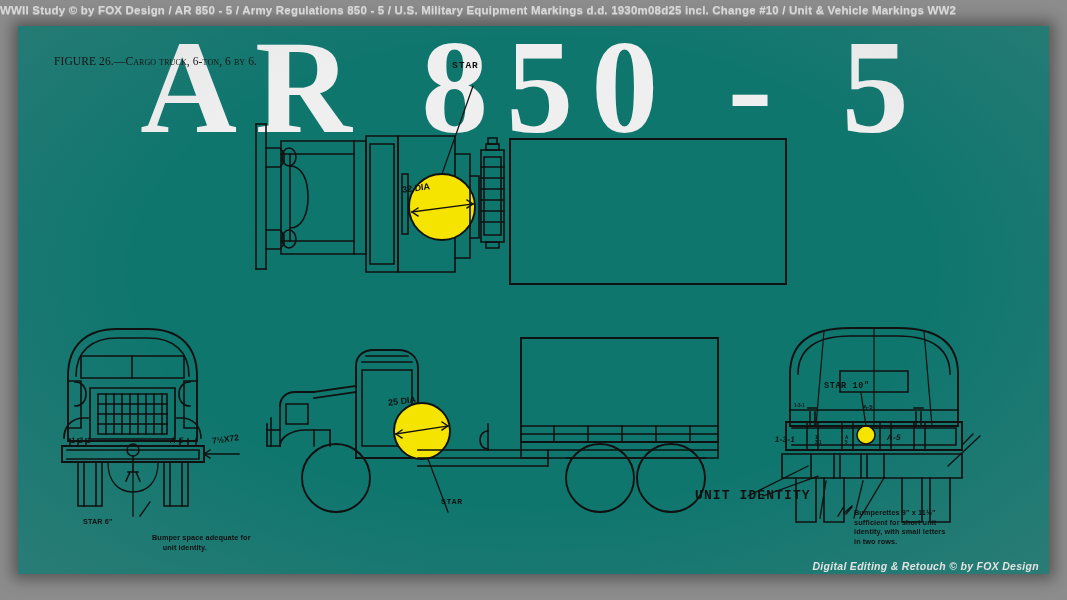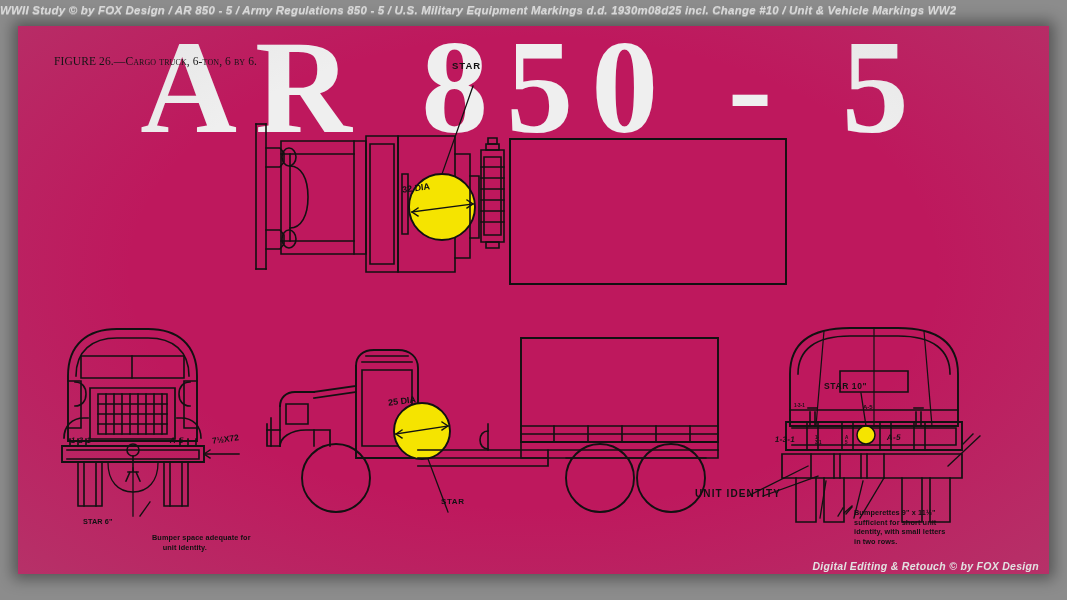--- a/index.html
+++ b/index.html
@@ -3,37 +3,37 @@
 <meta charset="utf-8">
 <style>
   html,body{margin:0;padding:0;background:#8f8f8f;}
   body{width:1067px;height:600px;overflow:hidden;font-family:"Liberation Serif",serif;}
 
   #page{position:relative;width:1067px;height:600px;background:#8c8c8c;}
 
   
   #sheet{
     position:absolute;left:18px;top:26px;width:1031px;height:548px;
-    background:#be185d;
+    background:#0f766e;
     box-shadow:0 0 14px 5px rgba(0,0,0,.40);
     overflow:hidden;
   }
   
   #sheet:after{
     content:"";position:absolute;inset:0;pointer-events:none;
     background:
       radial-gradient(ellipse at 50% 45%,rgba(255,255,255,0) 55%,rgba(150,150,150,.20) 100%);
   }
 
   
   .wm-top{
     position:absolute;left:0;top:0;width:1067px;height:20px;
     display:flex;align-items:center;
     font-family:"Liberation Sans",sans-serif;
-    font-style:italic;font-weight:700;font-size:11.5px;
+    font-weight:700;font-size:11.5px;
     letter-spacing:.2px;color:#d8d8d8;white-space:nowrap;
     text-shadow:0 1px 0 rgba(255,255,255,.35);
     z-index:40;
   }
   .wm-big{
     position:absolute;left:0;top:-6px;width:1031px;
     text-align:center;
     font-family:"Liberation Serif",serif;
     font-weight:700;font-size:134px;line-height:1;
     color:#efefef;letter-spacing:18px;
@@ -52,27 +52,27 @@
 
   .cap{
     position:absolute;z-index:20;
     font-family:"Liberation Serif",serif;
     color:#151515;white-space:pre;
   }
   .figcap{left:36px;top:29px;font-size:11.5px;font-variant:small-caps;letter-spacing:.1px;}
 
   .lbl{
     position:absolute;z-index:25;
-    font-family:Liberation Sans, sans-serif;
+    font-family:Liberation Mono, monospace;
     font-weight:700;color:#111;white-space:pre;
   }
   .lbl-star-top{left:434px;top:34px;font-size:9.5px;letter-spacing:1px;}
   .lbl-star-side{left:423px;top:471px;font-size:8px;letter-spacing:.6px;}
   .lbl-star-rear{left:806px;top:355px;font-size:8.5px;letter-spacing:.6px;}
-  .lbl-unit-id{left:677px;top:462px;font-size:10px;letter-spacing:1.1px;}
+  .lbl-unit-id{left:677px;top:462px;font-size:13px;letter-spacing:1.1px;}
 
   .note{
     position:absolute;z-index:25;
     font-family:"Liberation Sans",sans-serif;
     font-weight:700;font-size:7.3px;line-height:9.5px;
     color:#111;white-space:pre;letter-spacing:.1px;
   }
   .note-left{left:65px;top:491px;}
   .note-left2{left:134px;top:491px;margin-top:16px;}
   .note-right{left:836px;top:482px;}

